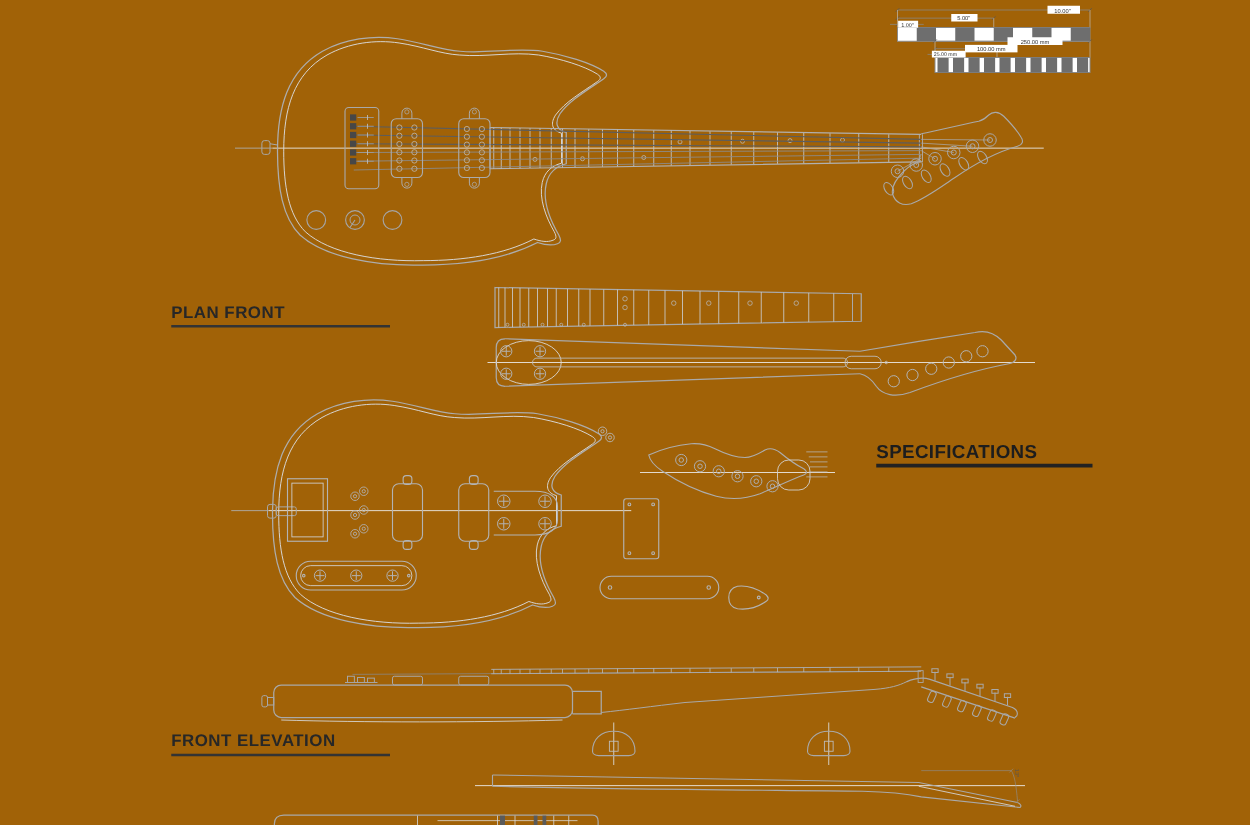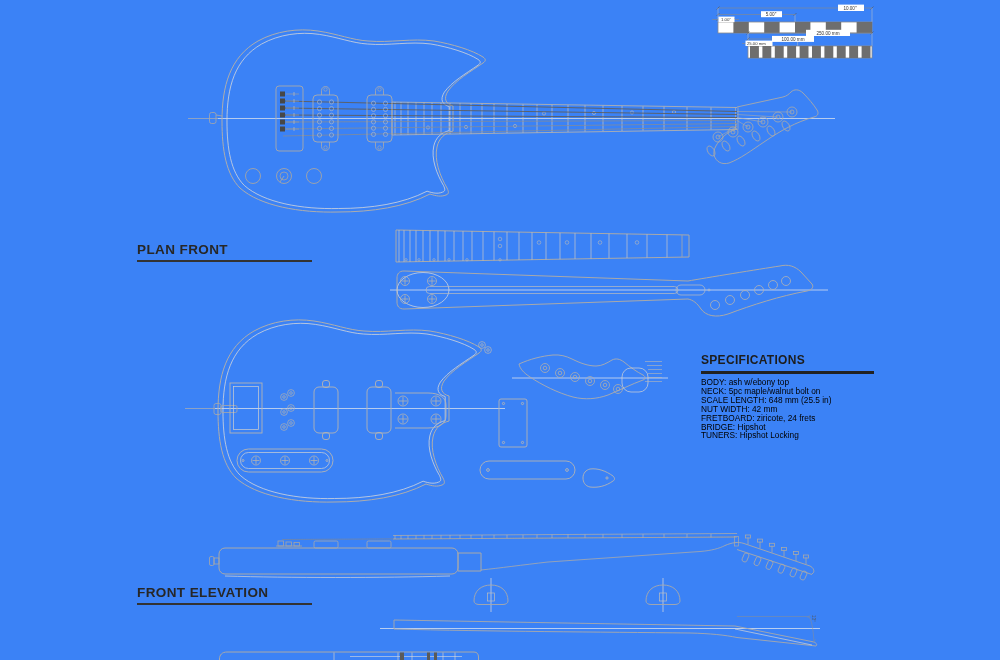--- a/index.html
+++ b/index.html
@@ -1,21 +1,21 @@
 <!DOCTYPE html>
 <html><head>
 <meta charset="utf-8">
 <style>
   html,body{margin:0;padding:0;background:#fff;}
-  .canvas{position:relative;width:1000px;height:660px;background:#3b82f6;overflow:hidden;
+  .canvas{position:relative;width:1000px;height:660px;background:#a16207;overflow:hidden;
           font-family:"Liberation Sans",sans-serif;color:#111;}
   .blueprint-svg{position:absolute;left:0;top:0;}
   .view-label{position:absolute;font-weight:bold;font-size:13.5px;letter-spacing:.4px;color:#272727;white-space:nowrap;}
   .rule{position:absolute;height:2px;background:#333;}
-  .spec-title{position:absolute;left:701px;top:353px;font-weight:bold;font-size:12px;letter-spacing:.3px;color:#1d1d1d;}
+  .spec-title{position:absolute;left:701px;top:353px;font-weight:bold;font-size:15px;letter-spacing:.3px;color:#1d1d1d;}
   .spec-rule{position:absolute;left:701px;top:371px;width:173px;height:2.5px;background:#222;}
   .spec-items{position:absolute;left:701px;top:378px;font-size:8.3px;line-height:8.9px;color:#000;}
 </style>
 </head>
 <body>
 
 <div class="canvas">
 
 <svg class="blueprint-svg" width="1000" height="660" viewBox="0 0 1000 660">
   <defs>
@@ -435,23 +435,14 @@
 </svg>
 
 <div class="view-label" style="left:137px;top:242px;">PLAN FRONT</div>
 <div class="rule" style="left:137px;top:260px;width:175px;"></div>
 
 <div class="view-label" style="left:137px;top:585px;">FRONT ELEVATION</div>
 <div class="rule" style="left:137px;top:603px;width:175px;"></div>
 
 <div class="spec-title">SPECIFICATIONS</div>
 <div class="spec-rule"></div>
-<div class="spec-items">
-  <div>BODY: ash w/ebony top</div>
-  <div>NECK: 5pc maple/walnut bolt on</div>
-  <div>SCALE LENGTH: 648 mm (25.5 in)</div>
-  <div>NUT WIDTH: 42 mm</div>
-  <div>FRETBOARD: ziricote, 24 frets</div>
-  <div>BRIDGE: Hipshot</div>
-  <div>TUNERS: Hipshot Locking</div>
+
 </div>
 
-</div>
-
 </body></html>

